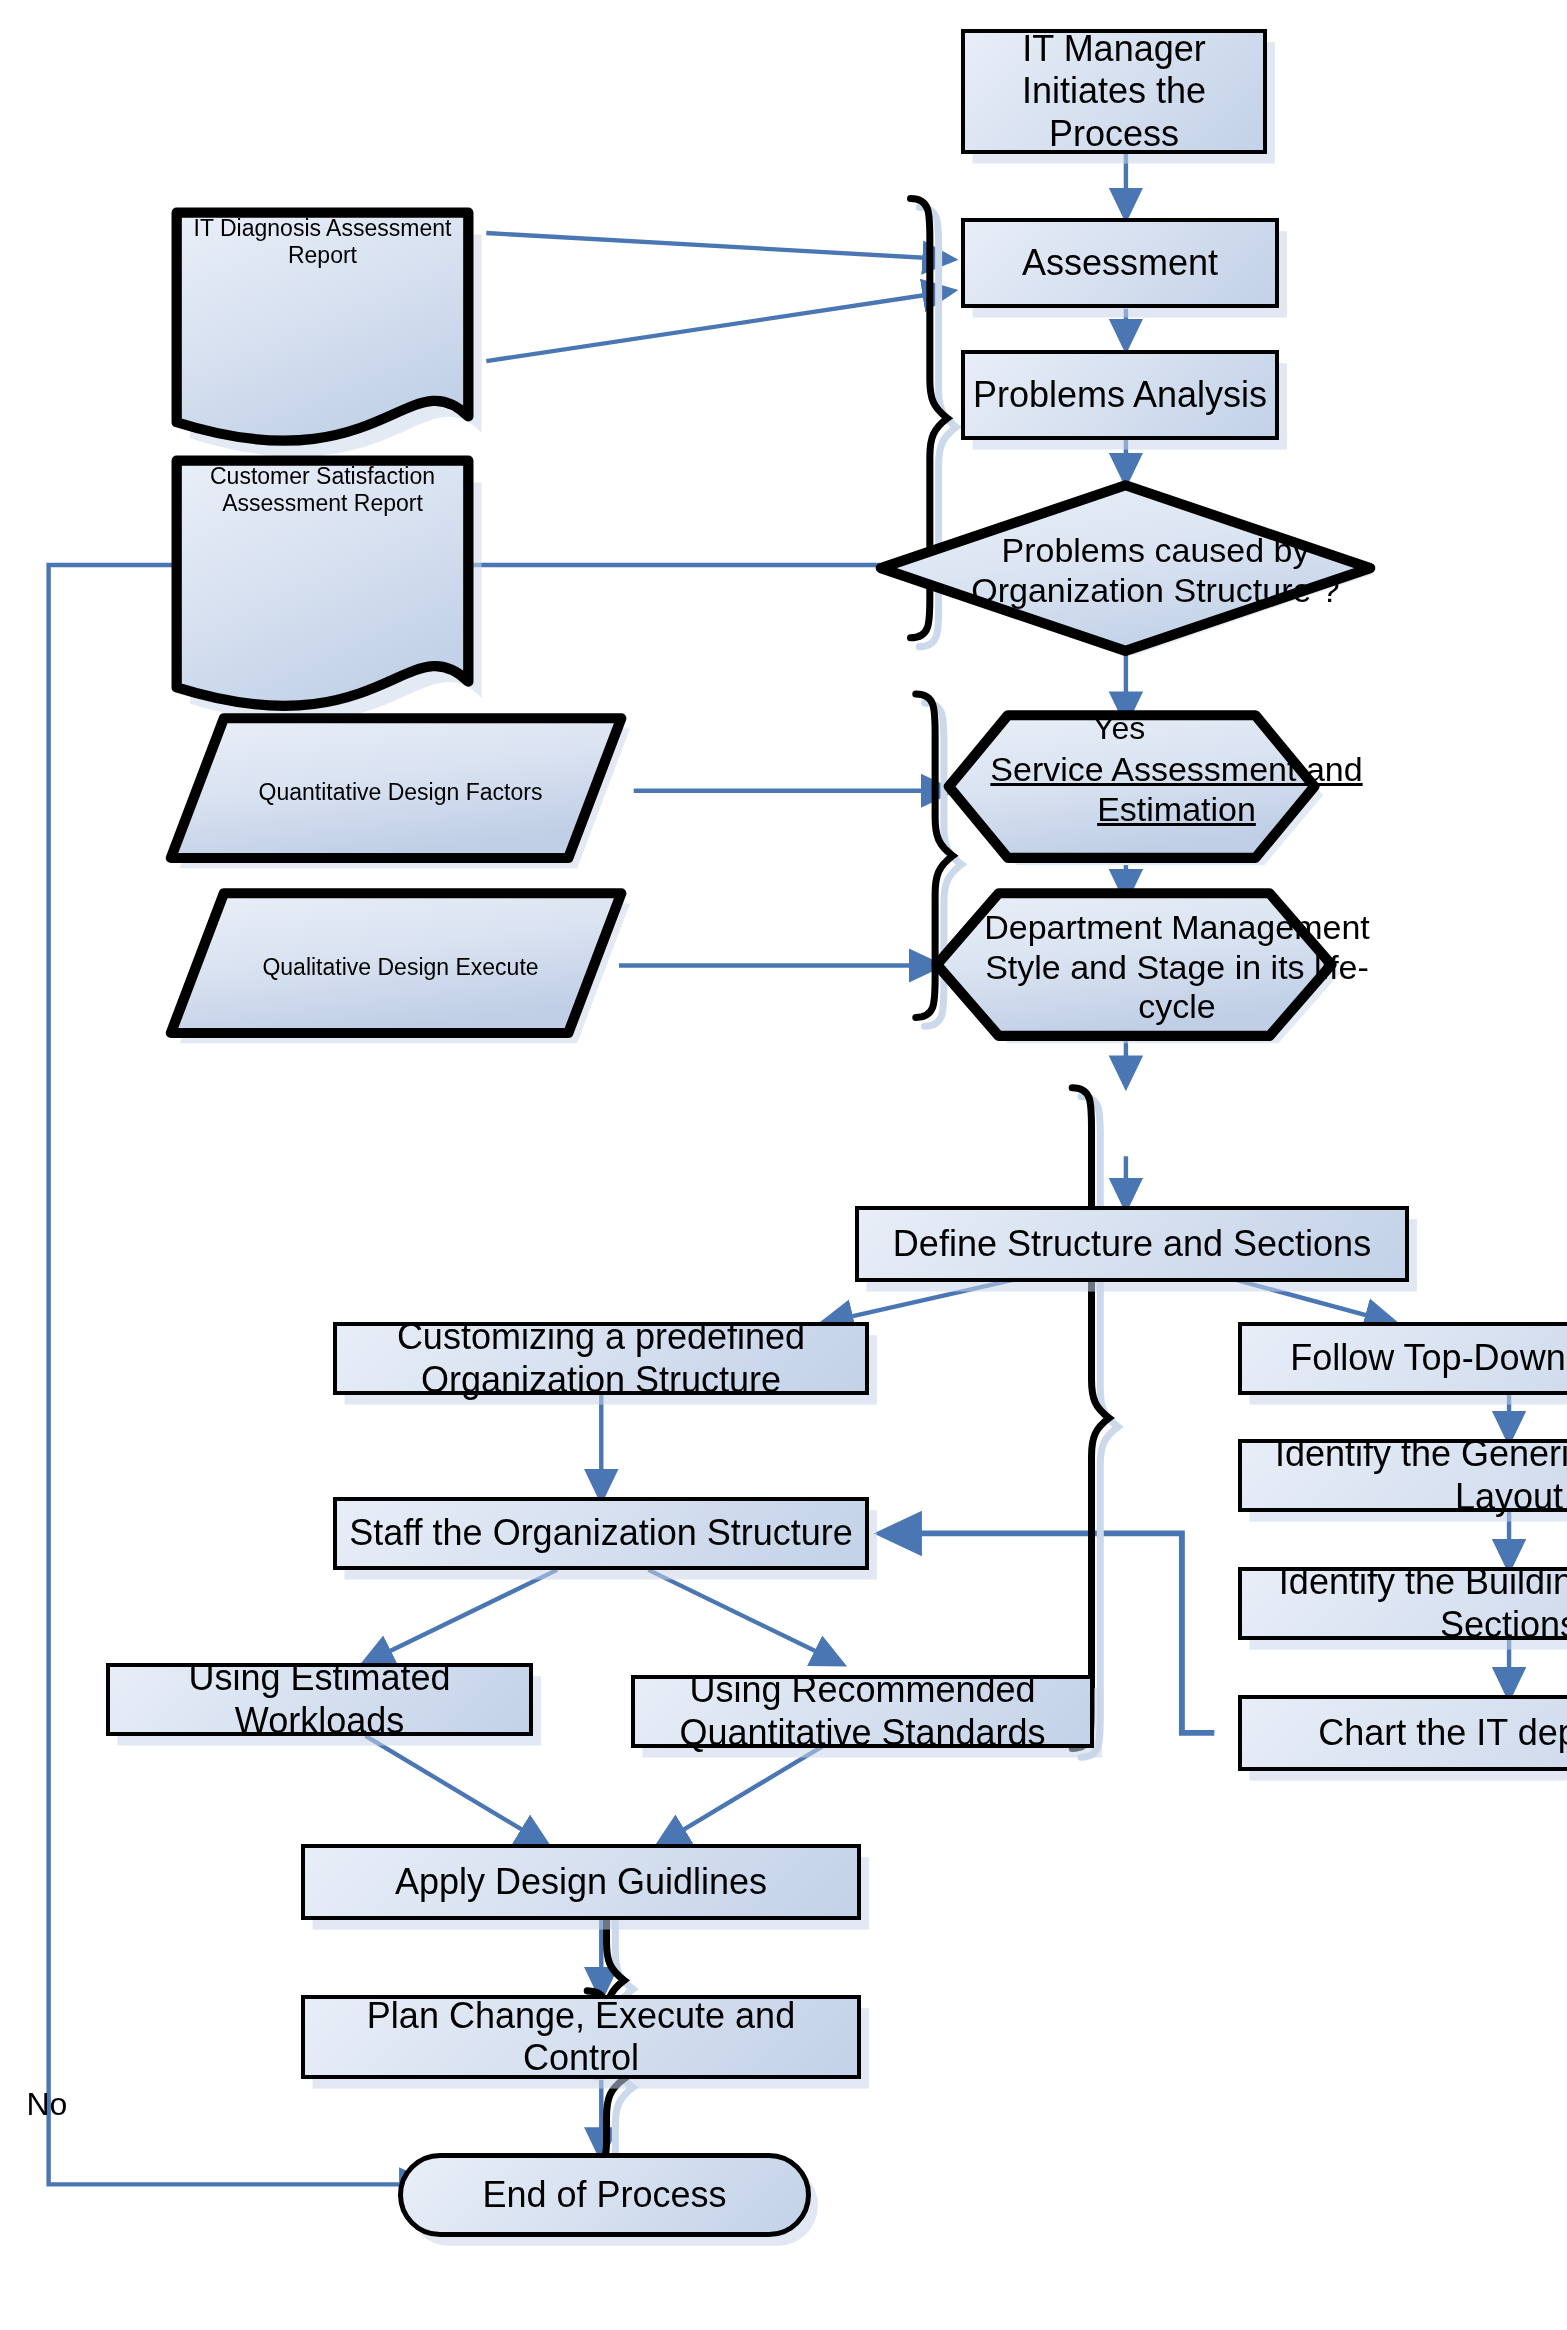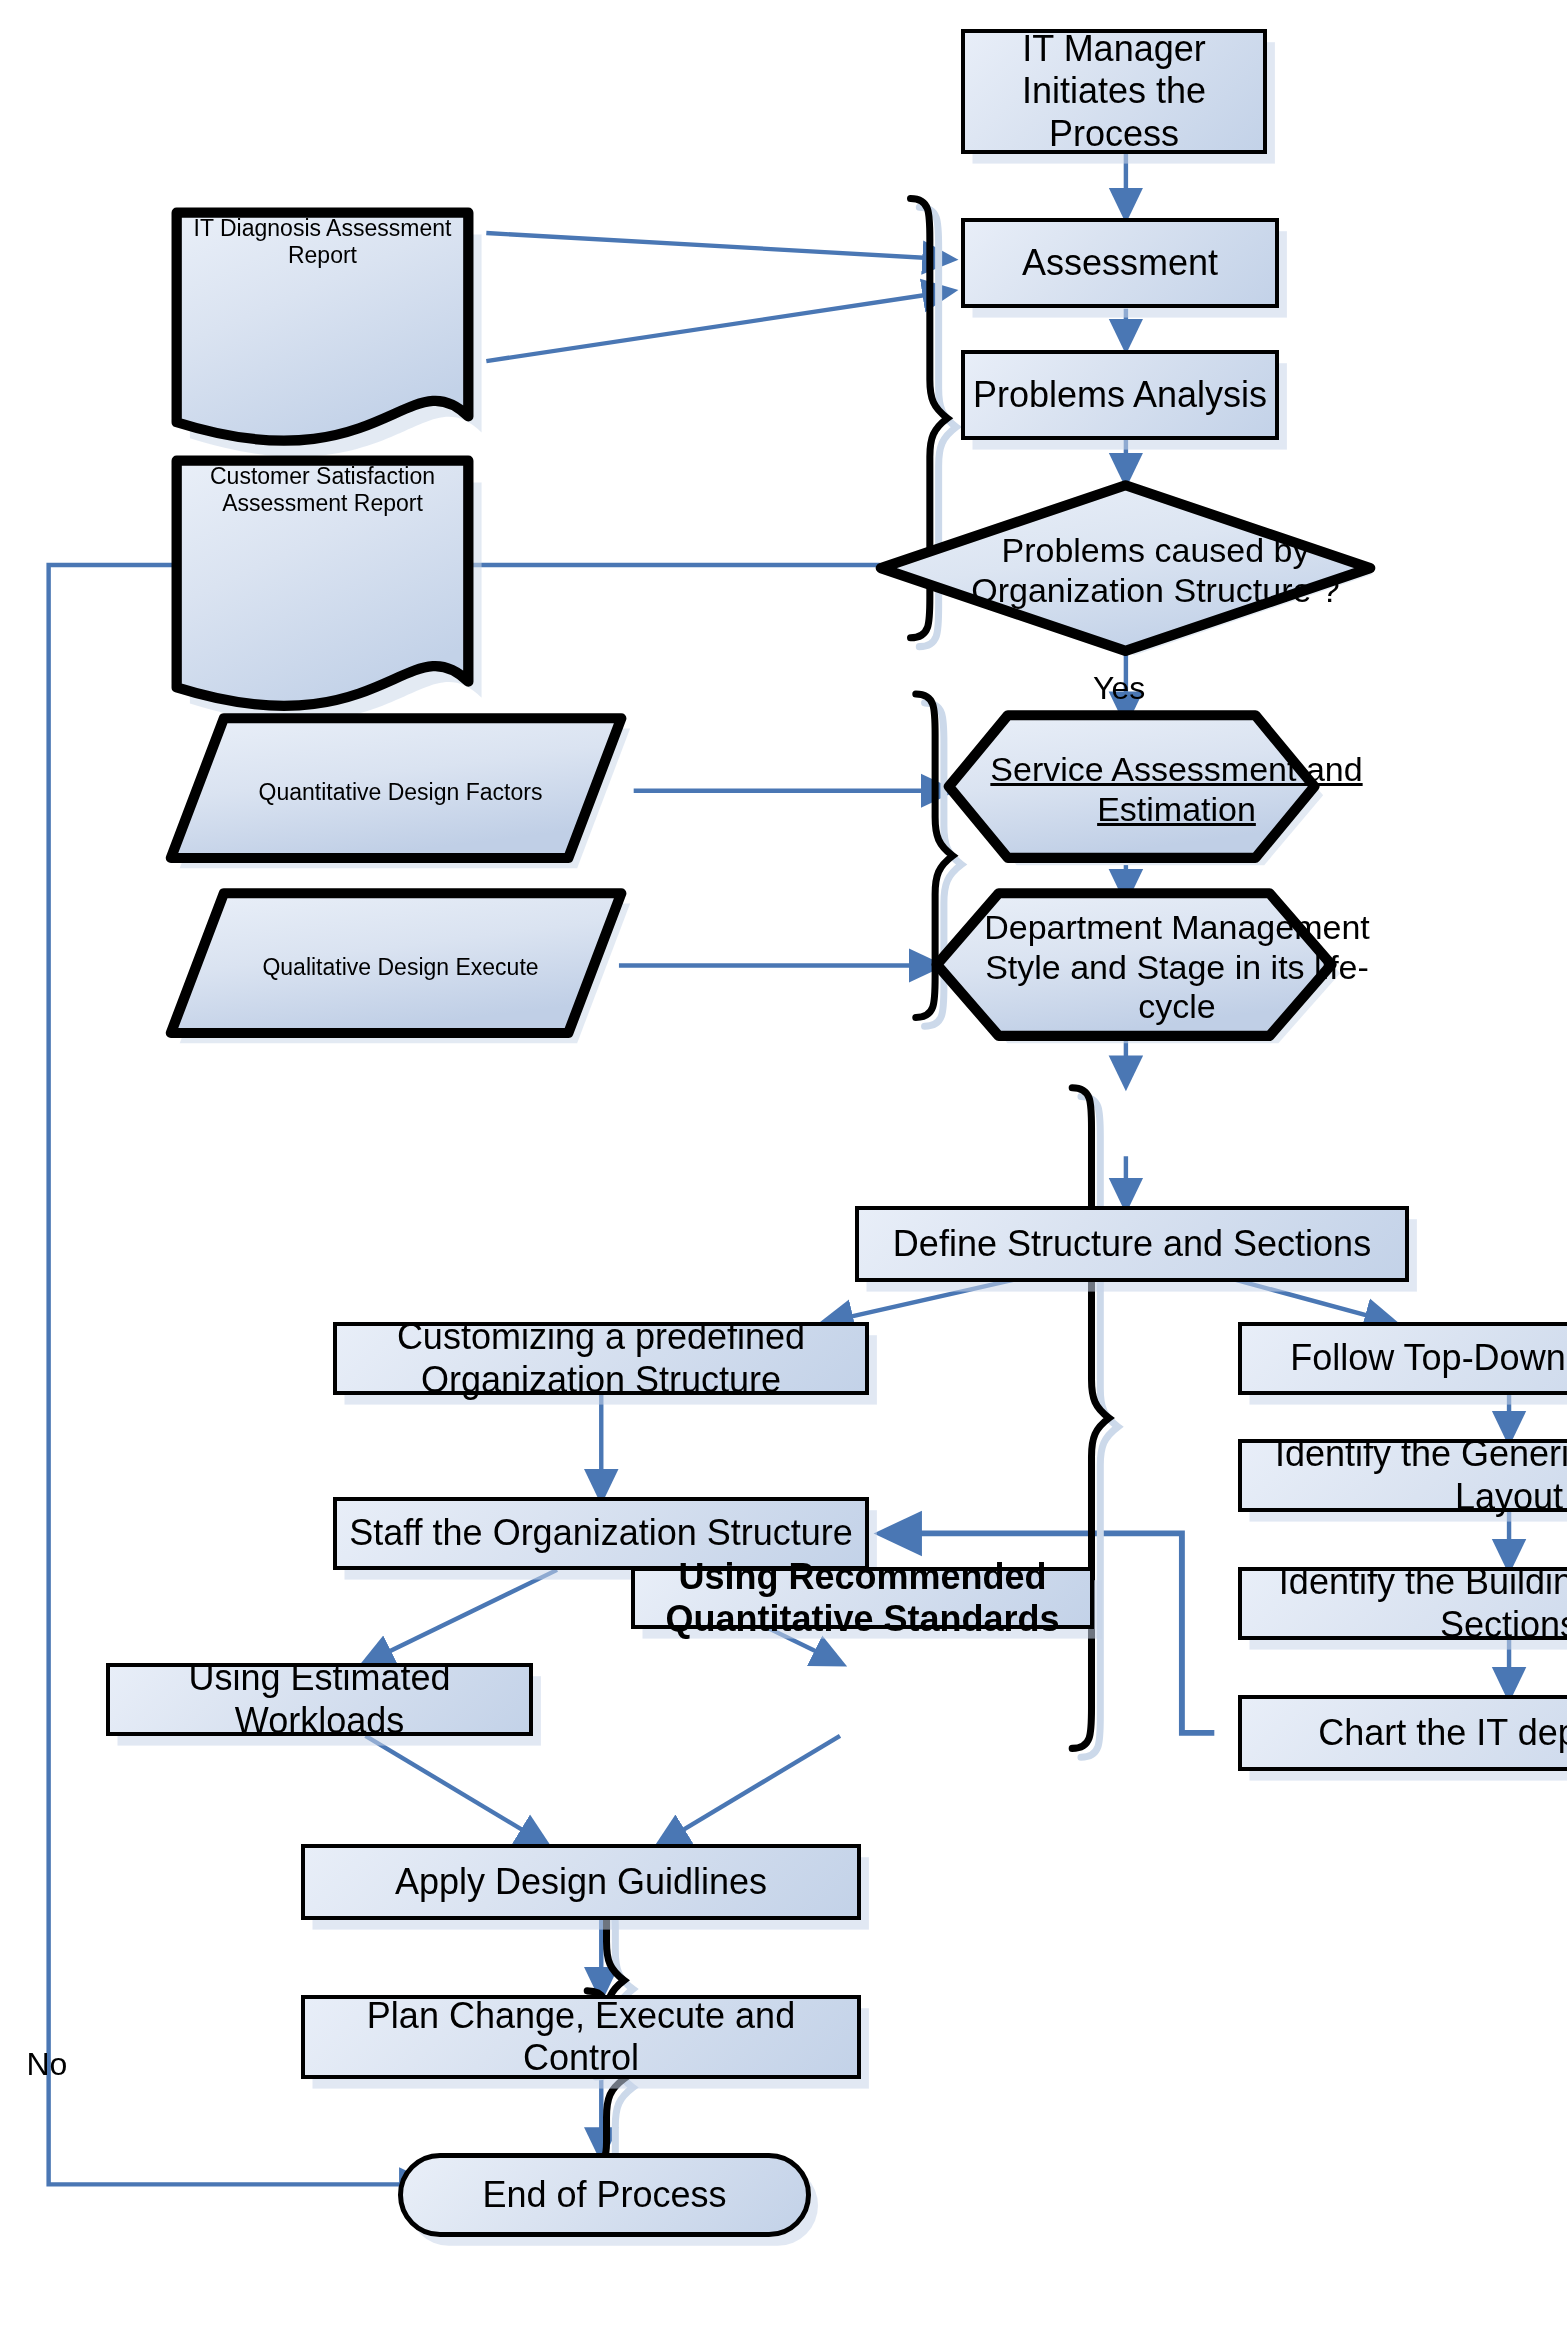--- a/index.html
+++ b/index.html
@@ -38,21 +38,21 @@
   
   .shapewrap{position:absolute;z-index:3;}
   .shapewrap svg{position:absolute;left:0;top:0;overflow:visible;}
   .shapewrap .txt{
     position:absolute;left:0;top:0;width:100%;height:100%;
     display:flex;align-items:center;justify-content:center;text-align:center;
     font-size:22px;line-height:1.17;color:#000;
   }
   .shapewrap.doc .txt{align-items:flex-start;padding-top:14px;}
   .edgetext{
-    position:absolute;z-index:4;font-size:19.3px;color:#000;white-space:nowrap;
+    position:absolute;z-index:4;font-size:19.3px;color:#000;white-space:nowrap;margin-top:40px;
   }
 </style>
 </head>
 <body>
 
 <div id="stage">
 
   <svg id="edges" viewBox="0 0 1064 1600" xmlns="http://www.w3.org/2000/svg" preserveAspectRatio="none">
     <defs>
       <marker id="ah" markerWidth="9" markerHeight="9" refX="6.4" refY="4.5" orient="auto" markerUnits="strokeWidth">
@@ -260,21 +260,21 @@
   </div>
 
   <div class="node proc" style="left: 333px; top: 1497px; width: 536px; height: 73px;">
     <span class="lbl" style="font-size: 36px; text-align: right;">Staff the Organization Structure</span>
   </div>
 
   <div class="node proc" style="left: 106px; top: 1663px; width: 427px; height: 73px;">
     <span class="lbl" style="font-size: 36px;">Using Estimated Workloads</span>
   </div>
 
-  <div class="node proc" style="left: 631px; top: 1567px; width: 463px; height: 62px; font-weight: bold;">
+  <div class="node proc" style="left: 631px; top: 1675px; width: 463px; height: 73px;">
     <span class="lbl" style="padding: 0px 1.8px; font-size: 36px;">Using Recommended Quantitative Standards</span>
   </div>
 
   <div class="node proc" style="left: 301px; top: 1844px; width: 560px; height: 76px;">
     <span class="lbl" style="font-size: 36px;">Apply Design Guidlines</span>
   </div>
 
   <div class="node proc" style="left: 301px; top: 1995px; width: 560px; height: 84px;">
     <span class="lbl" style="font-size: 36px;">Plan Change, Execute and Control</span>
   </div>

